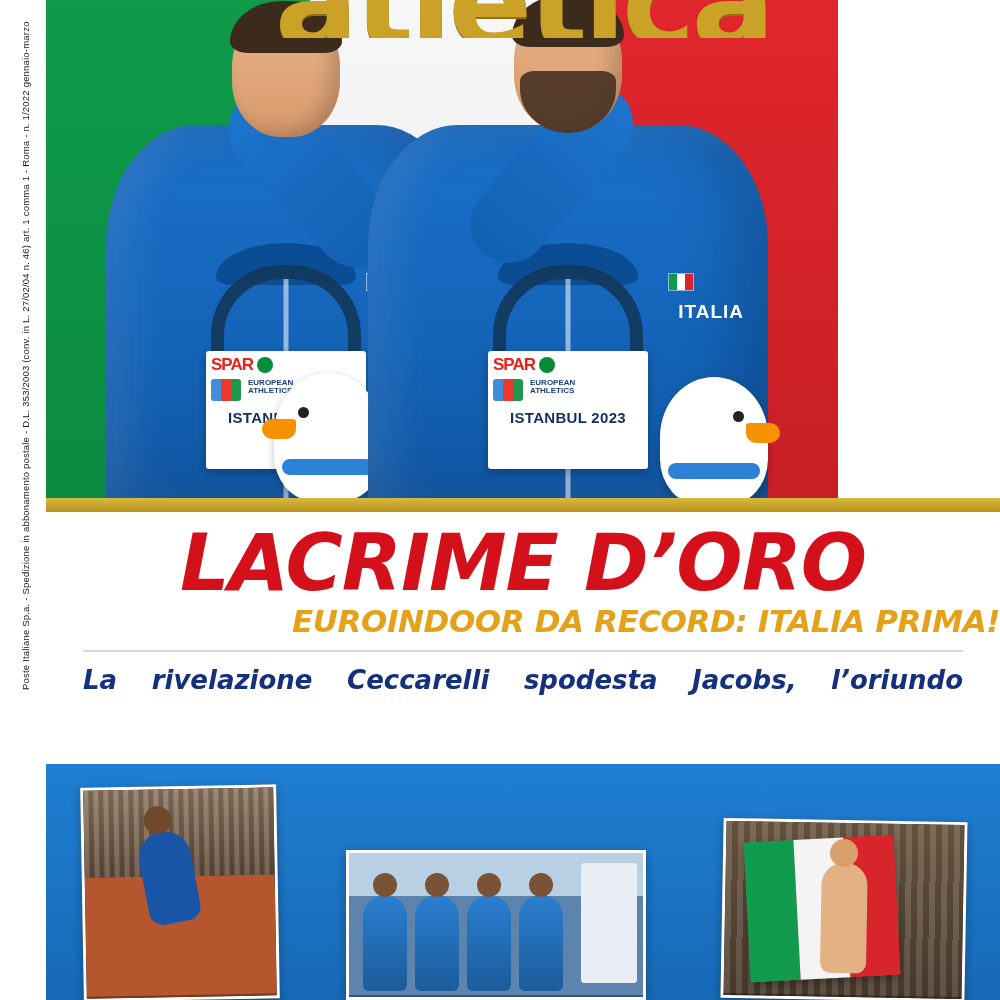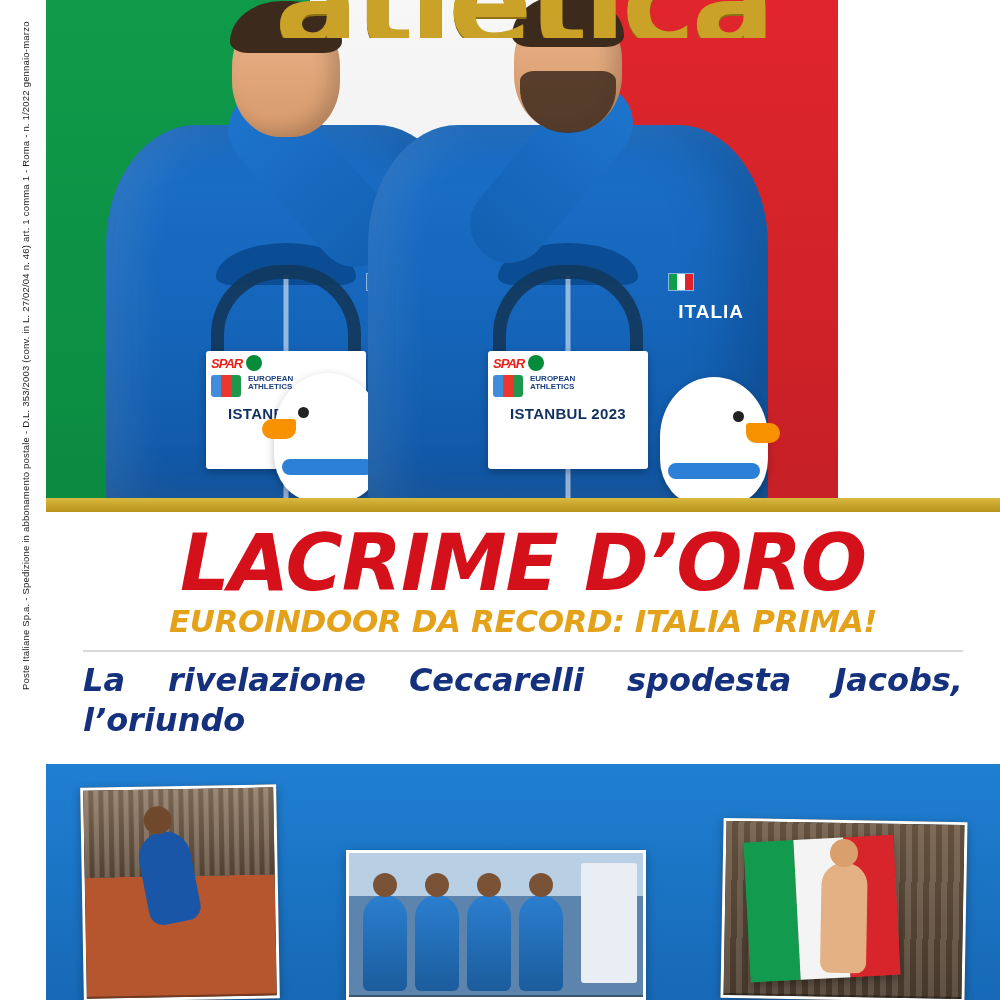--- a/index.html
+++ b/index.html
@@ -222,21 +222,21 @@
     border-radius: 3px;
     box-shadow: 0 3px 8px rgba(0,0,0,.28);
     overflow: hidden;
     font-family: "Liberation Sans", sans-serif;
   }
   .bib .spar {
     display: flex; align-items: center; gap: 4px;
     padding: 4px 5px 2px 5px;
   }
   .bib .spar-logo {
-    font-weight: 700; font-size: 13px; color: #e2231a; letter-spacing: -1px; font-style: italic;
+    font-weight: 700; font-size: 17px; color: #e2231a; letter-spacing: -1px;
   }
   .bib .spar-tree {
     width: 16px; height: 16px; border-radius: 50%;
     background: #0a8a3c;
   }
   .bib .ea {
     display: flex; gap: 7px;
     padding: 2px 5px;
   }
   .bib .ea-mark {
@@ -308,39 +308,39 @@
     text-align: center;
     font-family: "DejaVu Sans", sans-serif;
     font-weight: 700;
     font-size: 78px;
     line-height: 86px;
     letter-spacing: -1px;
     color: #d4101b;
     padding-top: 8px;
   }
   .h2 {
-    text-align: center;
+    text-align: right;
     font-family: "DejaVu Sans", sans-serif;
     font-weight: 700;
     font-size: 31px;
     line-height: 38px;
     letter-spacing: -.4px;
     color: #e3a21a;
     margin-top: -4px;
   }
   .rule {
     width: 880px;
     height: 2px;
     background: #d9d9d9;
     margin: 10px auto 8px auto;
   }
   .h3 {
     font-family: "DejaVu Sans", sans-serif;
     font-weight: 700;
-    font-size: 32px;
+    font-size: 26px;
     line-height: 40px;
     color: #15317e;
     width: 880px;
     margin: 0 auto;
     text-align: justify;
     text-align-last: justify;
   }
   .h3 .line2 { text-align-last: center; }
 
   

